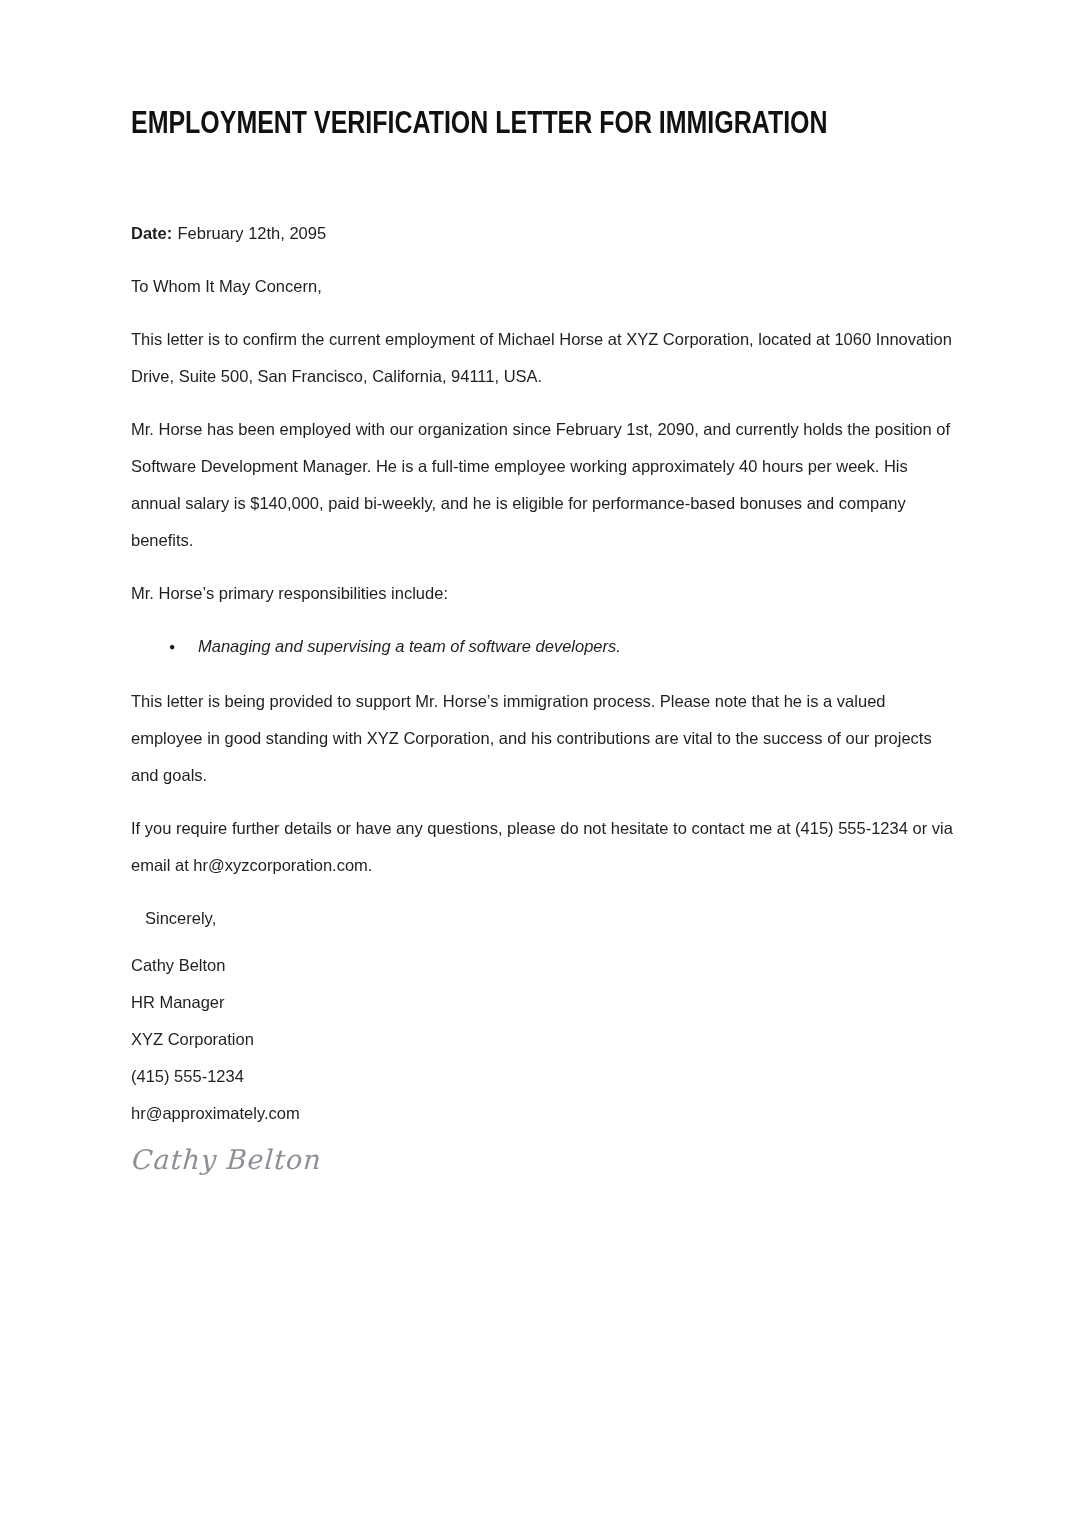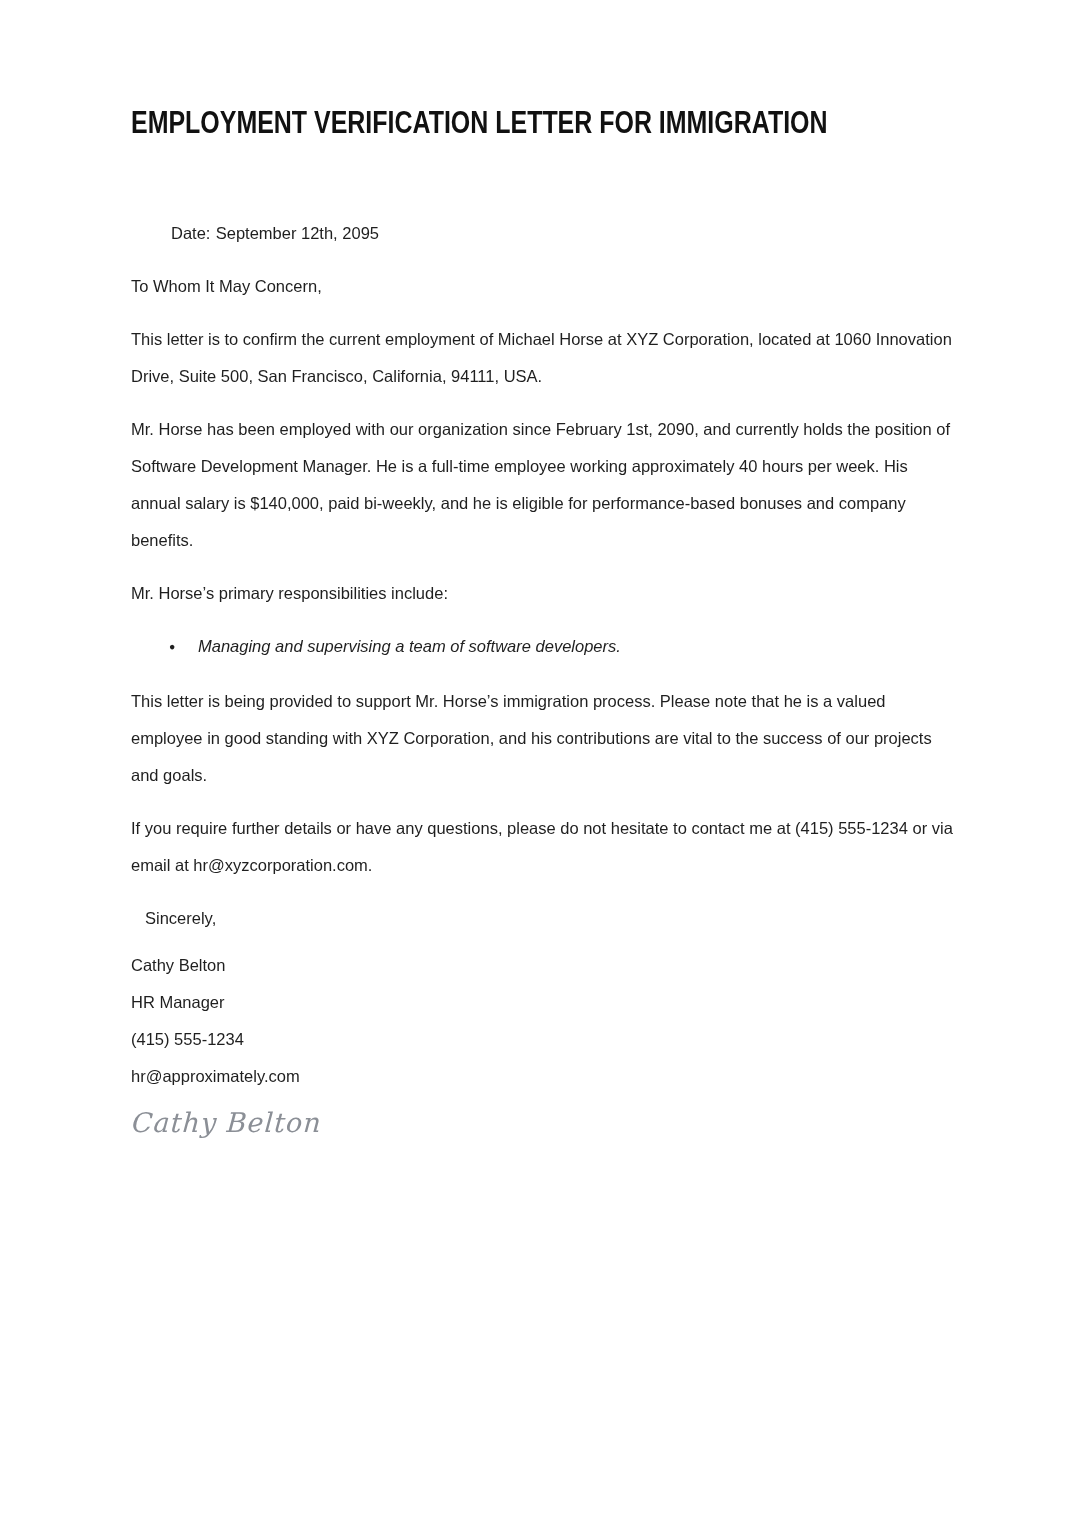--- a/index.html
+++ b/index.html
@@ -31,22 +31,21 @@
     transform: scaleX(0.78);
     transform-origin: left top;
   }
   p {
     margin: 0 0 16px 0;
     font-size: 16.5px;
     line-height: 37px;
     font-weight: 400;
   }
   .date-line strong {
-    font-weight: 400;
-    margin-left: 40px;
+    font-weight: 700;
   }
   .date-line .date-value {
     margin-left: 0.32em;
   }
   ul.responsibilities {
     list-style: none;
     margin: 0 0 18px 0;
     padding: 0;
   }
   ul.responsibilities li {
@@ -86,21 +85,21 @@
   }
 </style>
 </head>
 <body>
 
 <div class="page">
 
   <h1 class="letter-title">EMPLOYMENT VERIFICATION LETTER FOR IMMIGRATION</h1>
 
   <p class="date-line">
-    <strong>Date:</strong><span class="date-value">September 12th, 2095</span>
+    <strong>Date:</strong><span class="date-value">February 12th, 2095</span>
   </p>
 
   <p>To Whom It May Concern,</p>
 
   <p>This letter is to confirm the current employment of Michael Horse at XYZ Corporation, located at 1060 Innovation Drive, Suite 500, San Francisco, California, 94111, USA.</p>
 
   <p>Mr. Horse has been employed with our organization since February 1st, 2090, and currently holds the position of Software Development Manager. He is a full-time employee working approximately 40 hours per week. His annual salary is $140,000, paid bi-weekly, and he is eligible for performance-based bonuses and company benefits.</p>
 
   <p>Mr. Horse’s primary responsibilities include:</p>
 
@@ -110,19 +109,20 @@
 
   <p>This letter is being provided to support Mr. Horse’s immigration process. Please note that he is a valued employee in good standing with XYZ Corporation, and his contributions are vital to the success of our projects and goals.</p>
 
   <p>If you require further details or have any questions, please do not hesitate to contact me at (415) 555-1234 or via email at hr@xyzcorporation.com.</p>
 
   <p class="sign-off">Sincerely,</p>
 
   <div class="sig-block">
     <p>Cathy Belton</p>
     <p>HR Manager</p>
+    <p>XYZ Corporation</p>
     <p>(415) 555-1234</p>
     <p>hr@approximately.com</p>
   </div>
 
   <div class="handwritten">Cathy Belton</div>
 
 </div>
 
 </body></html>

